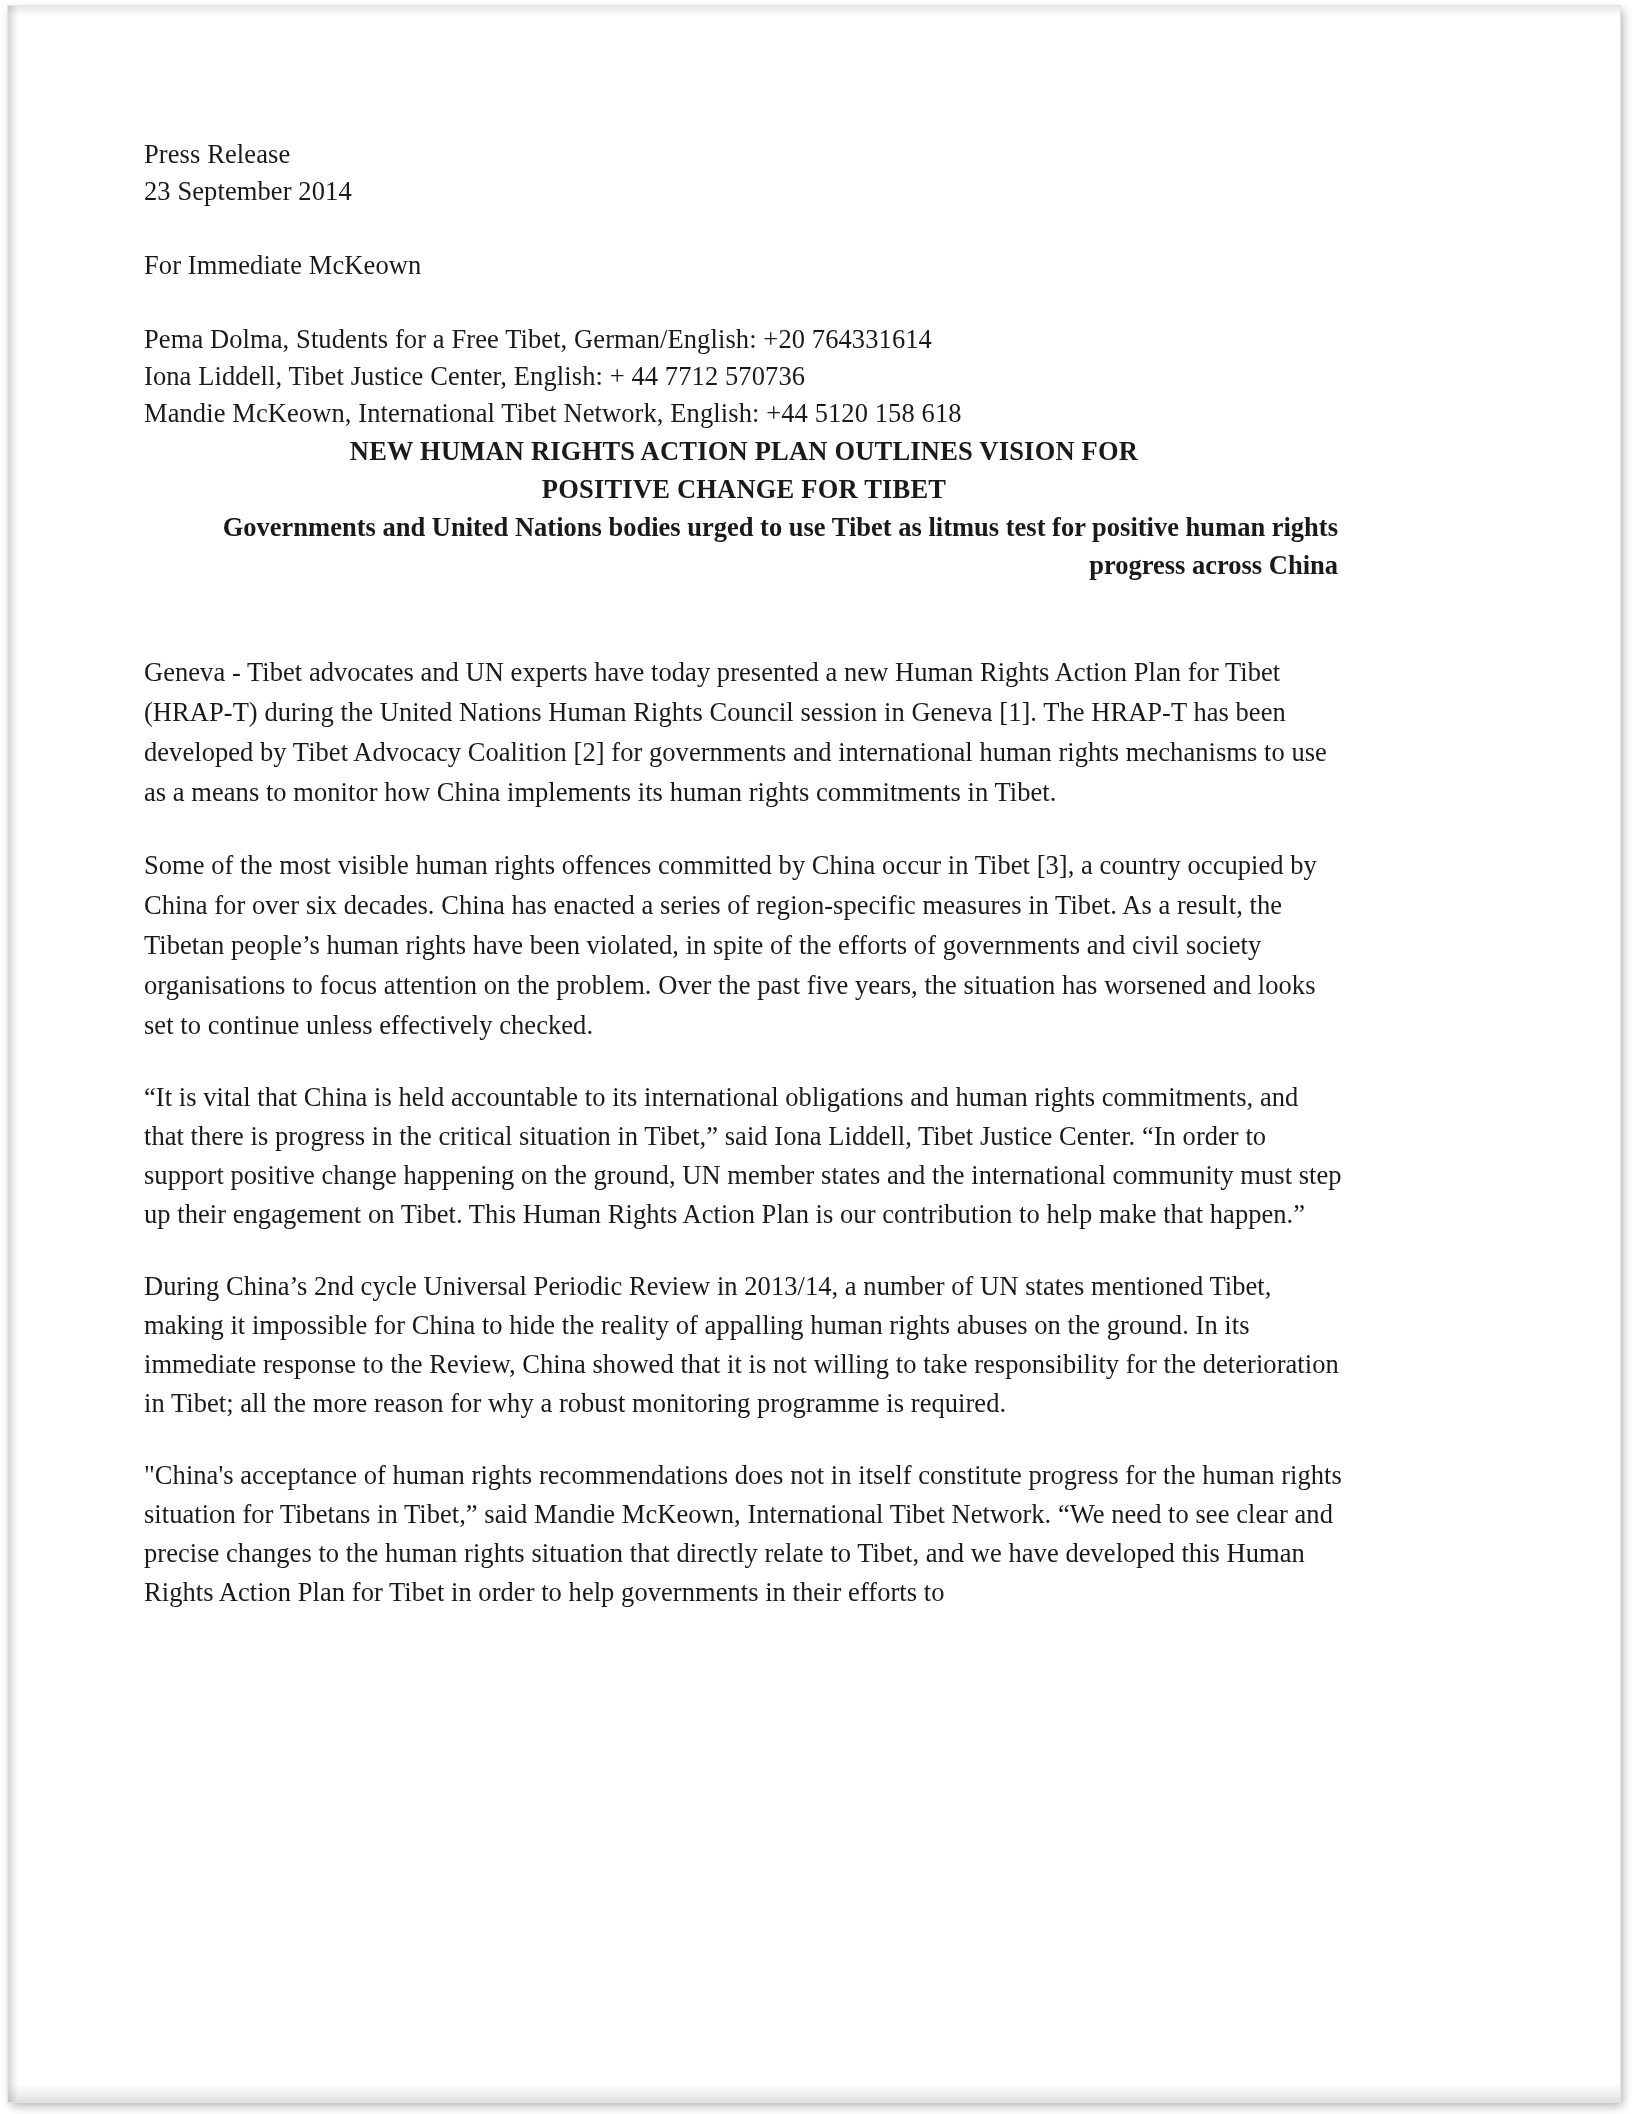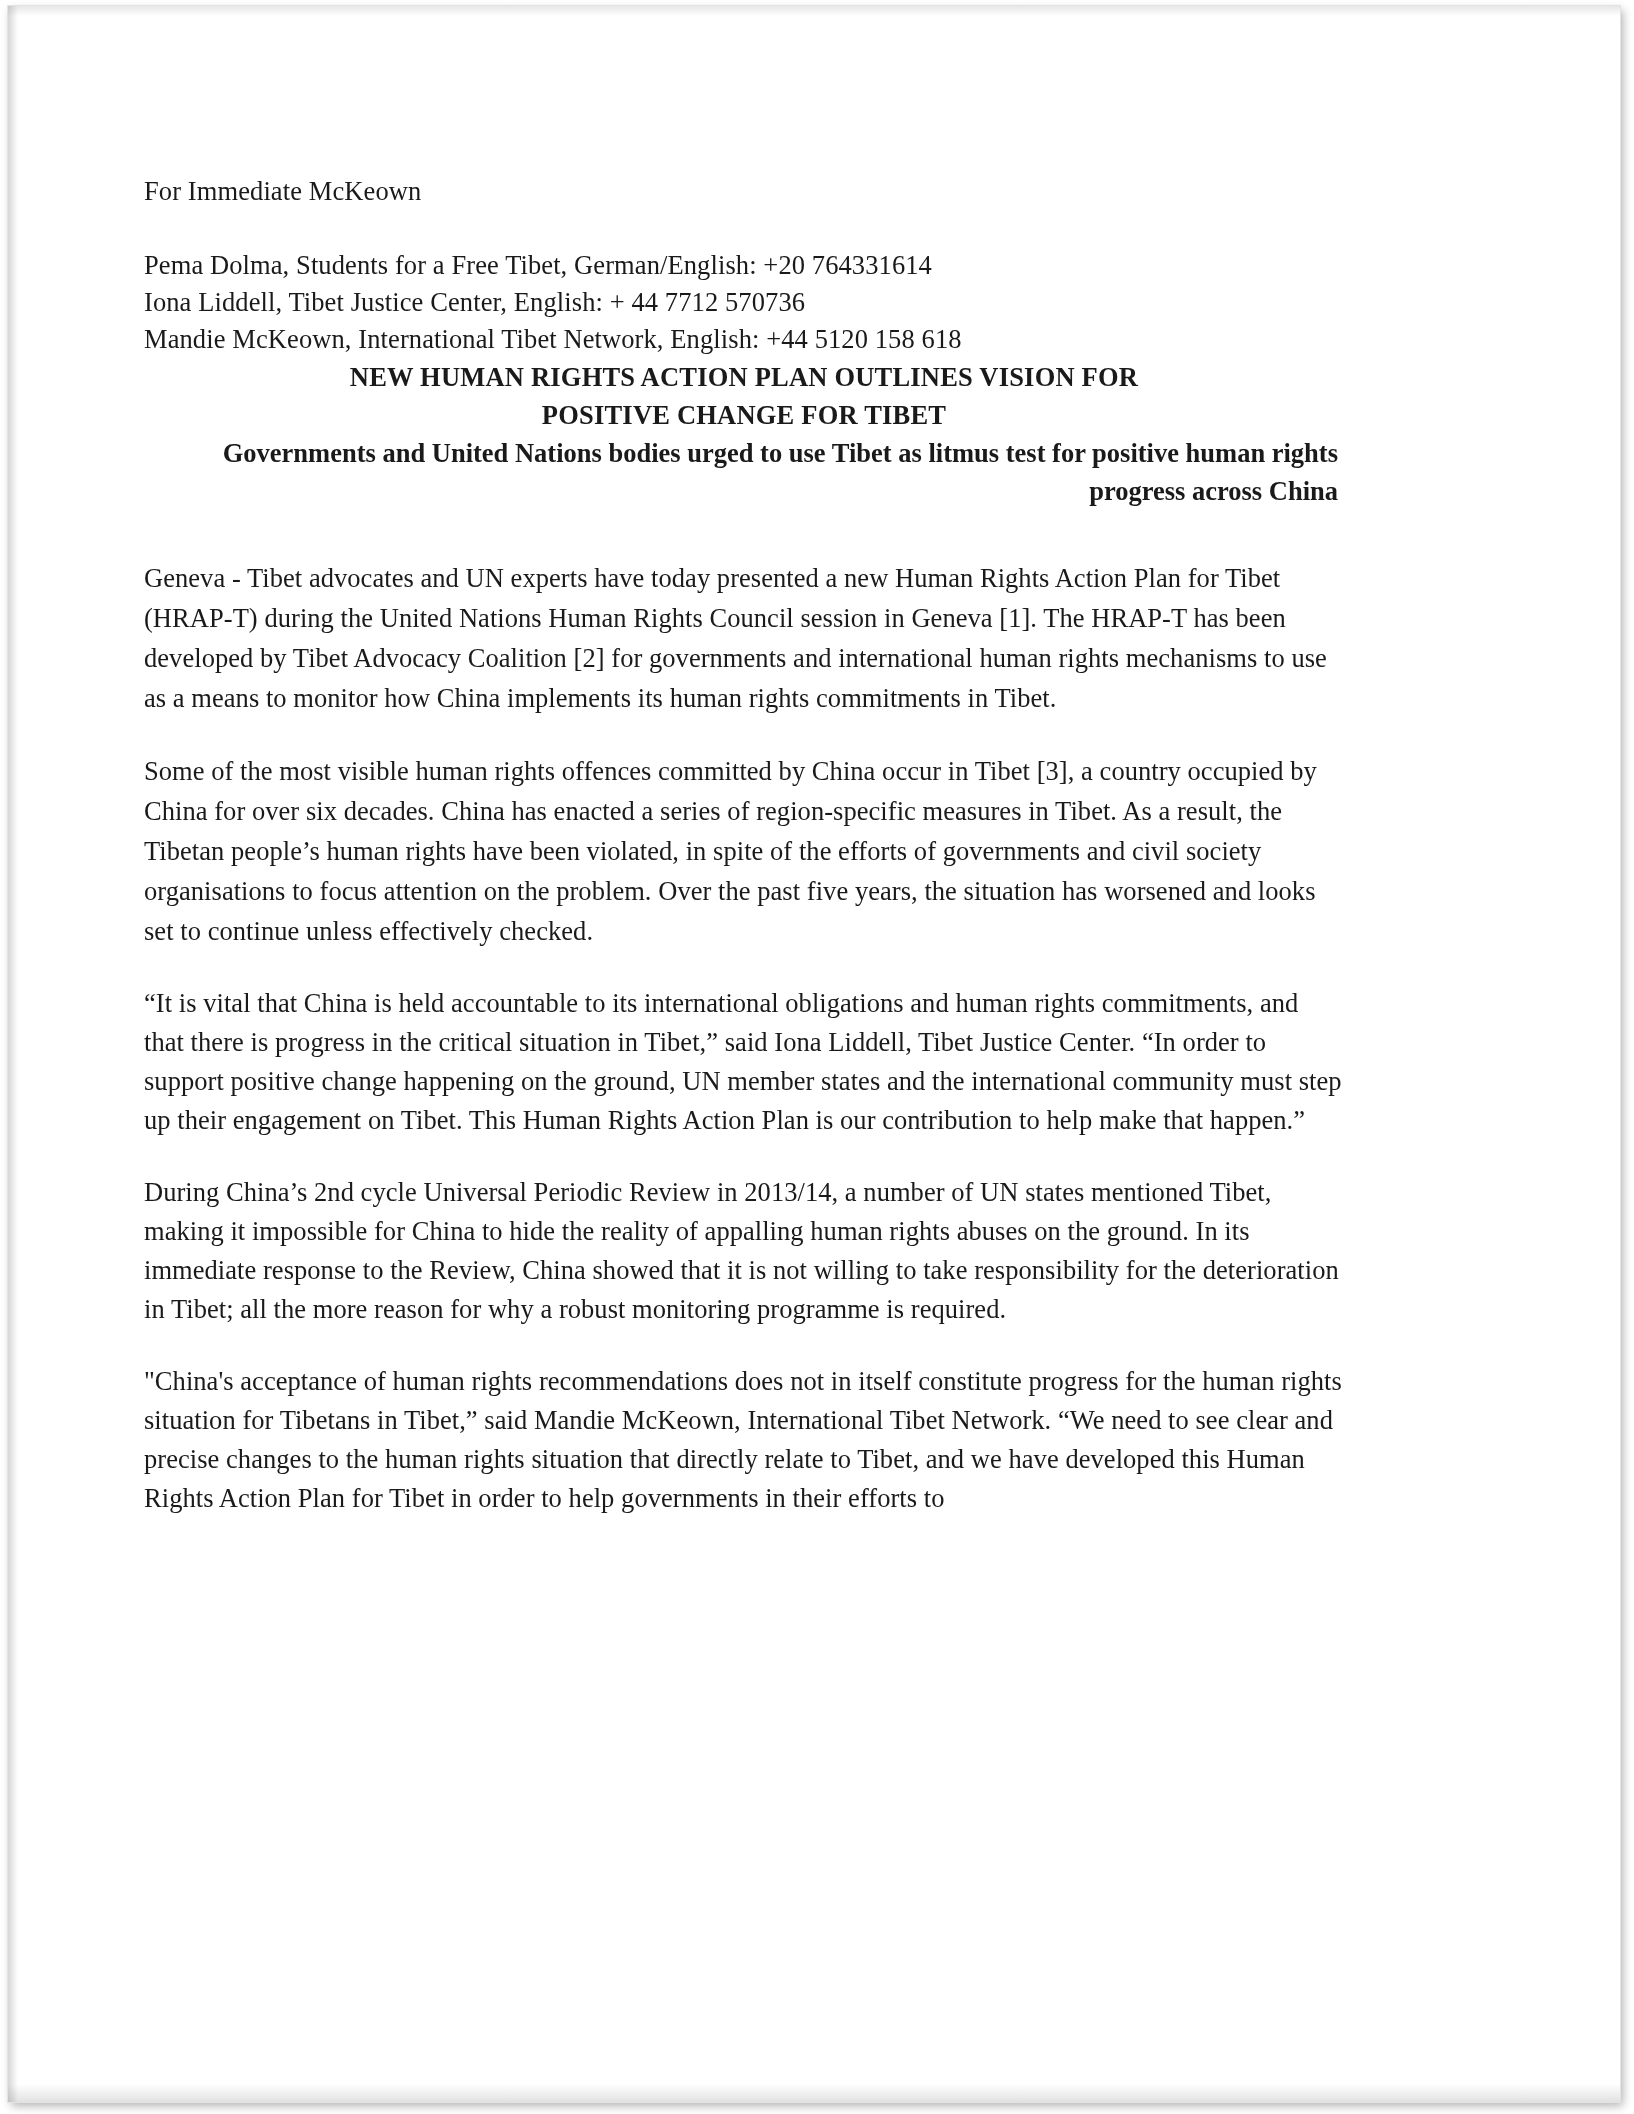--- a/index.html
+++ b/index.html
@@ -80,21 +80,21 @@
   #subhead-block {
     text-align: right;
     font-weight: bold;
     font-size: 26.5px;
     line-height: 38px;
     margin-top: 0px;
     padding: 0 6px;
   }
 
   #body-block {
-    margin-top: 48px;
+    margin-top: 68px;
   }
   .body-para {
     font-size: 26.5px;
     line-height: 40px;
     text-align: left;
     margin: 0 0 33px 0;
     letter-spacing: 0.05px;
   }
   .body-para:last-child { margin-bottom: 0; }
 
@@ -104,20 +104,24 @@
 <body>
 
 <div id="page-sheet">
 
   <div id="scan-edge-left"></div>
   <div id="scan-edge-top"></div>
   <div id="scan-edge-bottom"></div>
 
   <div id="content">
 
+    <div>
+      <div class="meta-line">Press Release</div>
+      <div class="meta-line">23 September 2014</div>
+    </div>
 
     <div class="block-gap-1"></div>
 
     <div class="meta-line">For Immediate McKeown</div>
 
     <div class="block-gap-2"></div>
 
     <div>
       <div class="contact-line">Pema Dolma, Students for a Free Tibet, German/English: +20 764331614</div>
       <div class="contact-line">Iona Liddell, Tibet Justice Center, English: + 44 7712 570736</div>

